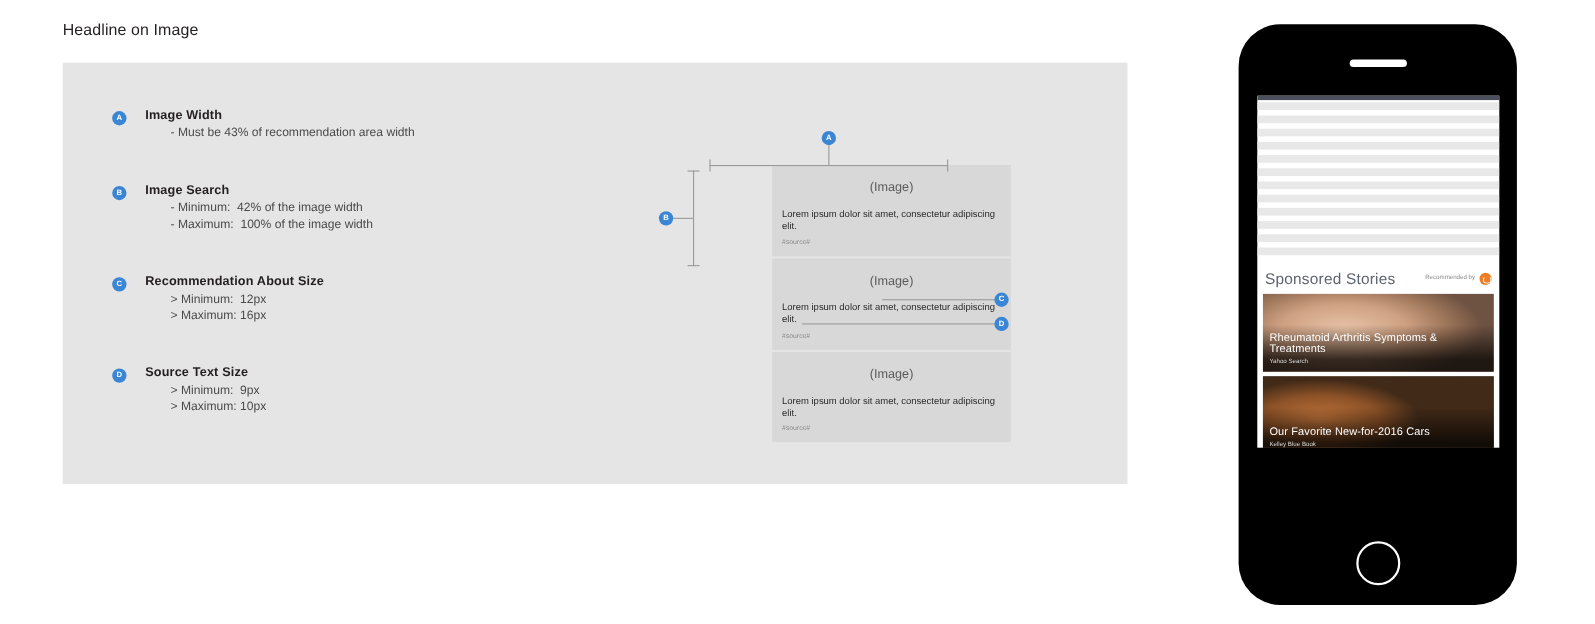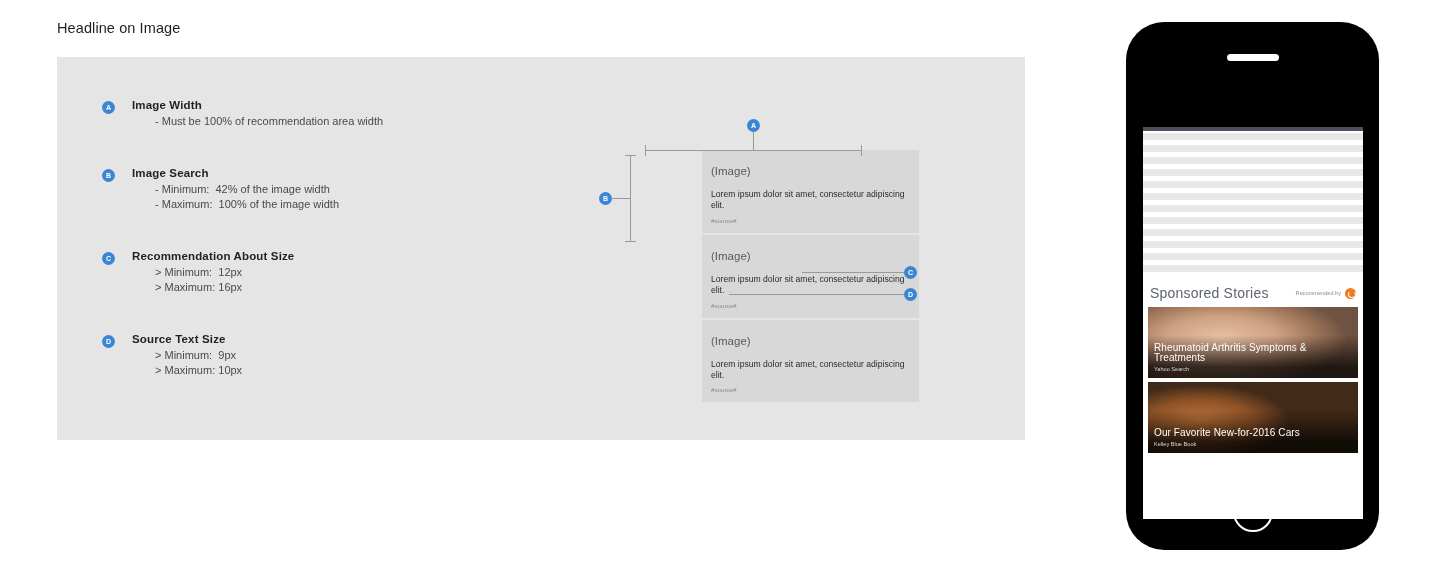--- a/index.html
+++ b/index.html
@@ -45,21 +45,21 @@
   }
 
   
   .wire { position: absolute; left: 645px; top: 150px; width: 217px; }
   .wcard {
     background: #d8d8d8; padding: 10px 9px 9px;
     margin-bottom: 2px;
   }
   .wcard:last-child { margin-bottom: 0; }
   .wimg {
-    text-align: left; font-size: 11.5px; color: #5a5a5a;
+    text-align: center; font-size: 11.5px; color: #5a5a5a;
     padding: 5px 0 12px;
   }
   .wtext {
     font-size: 8.6px; color: #2b2b2b; line-height: 11.4px;
   }
   .wsrc { font-size: 6.2px; color: #8b8b8b; margin-top: 5px; }
 
   
   .ln { position: absolute; background: #9a9a9a; }
   .hline { height: 1px; }
@@ -73,21 +73,21 @@
     position: absolute; left: 1126px; top: 22px;
     width: 253px; height: 528px;
     background: #000000; border-radius: 38px;
   }
   .speaker {
     position: absolute; left: 50%; top: 32px; transform: translateX(-50%);
     width: 52px; height: 7px; border-radius: 4px; background: #ffffff;
   }
   .screen {
     position: absolute; left: 17px; top: 65px;
-    width: 220px; height: 392px; background: #ffffff; overflow: hidden; margin-top: 40px;
+    width: 220px; height: 320px; background: #ffffff; overflow: hidden;
   }
   .statusbar { height: 4px; background: #4b505c; }
   .stripes { padding: 2px 0 0; }
   .stripe { height: 7px; background: #e8e8e8; margin-bottom: 5px; }
 
   .sp-header {
     display: flex; align-items: center; justify-content: space-between;
     padding: 8px 7px 6px;
   }
   .sp-title { font-size: 14px; color: #5c6470; letter-spacing: .2px; }
@@ -148,21 +148,21 @@
 <div id="root">
 
   <div class="headline">Headline on Image</div>
 
   <div class="panel">
 
     <div class="spec-list">
       <div class="spec-item">
         <span class="badge">A</span>
         <div class="spec-title">Image Width</div>
-        <div class="spec-sub">- Must be 100% of recommendation area width</div>
+        <div class="spec-sub">- Must be 43% of recommendation area width</div>
       </div>
       <div class="spec-item">
         <span class="badge">B</span>
         <div class="spec-title">Image Search</div>
         <div class="spec-sub">- Minimum:  42% of the image width
 - Maximum:  100% of the image width</div>
       </div>
       <div class="spec-item">
         <span class="badge">C</span>
         <div class="spec-title">Recommendation About Size</div>

